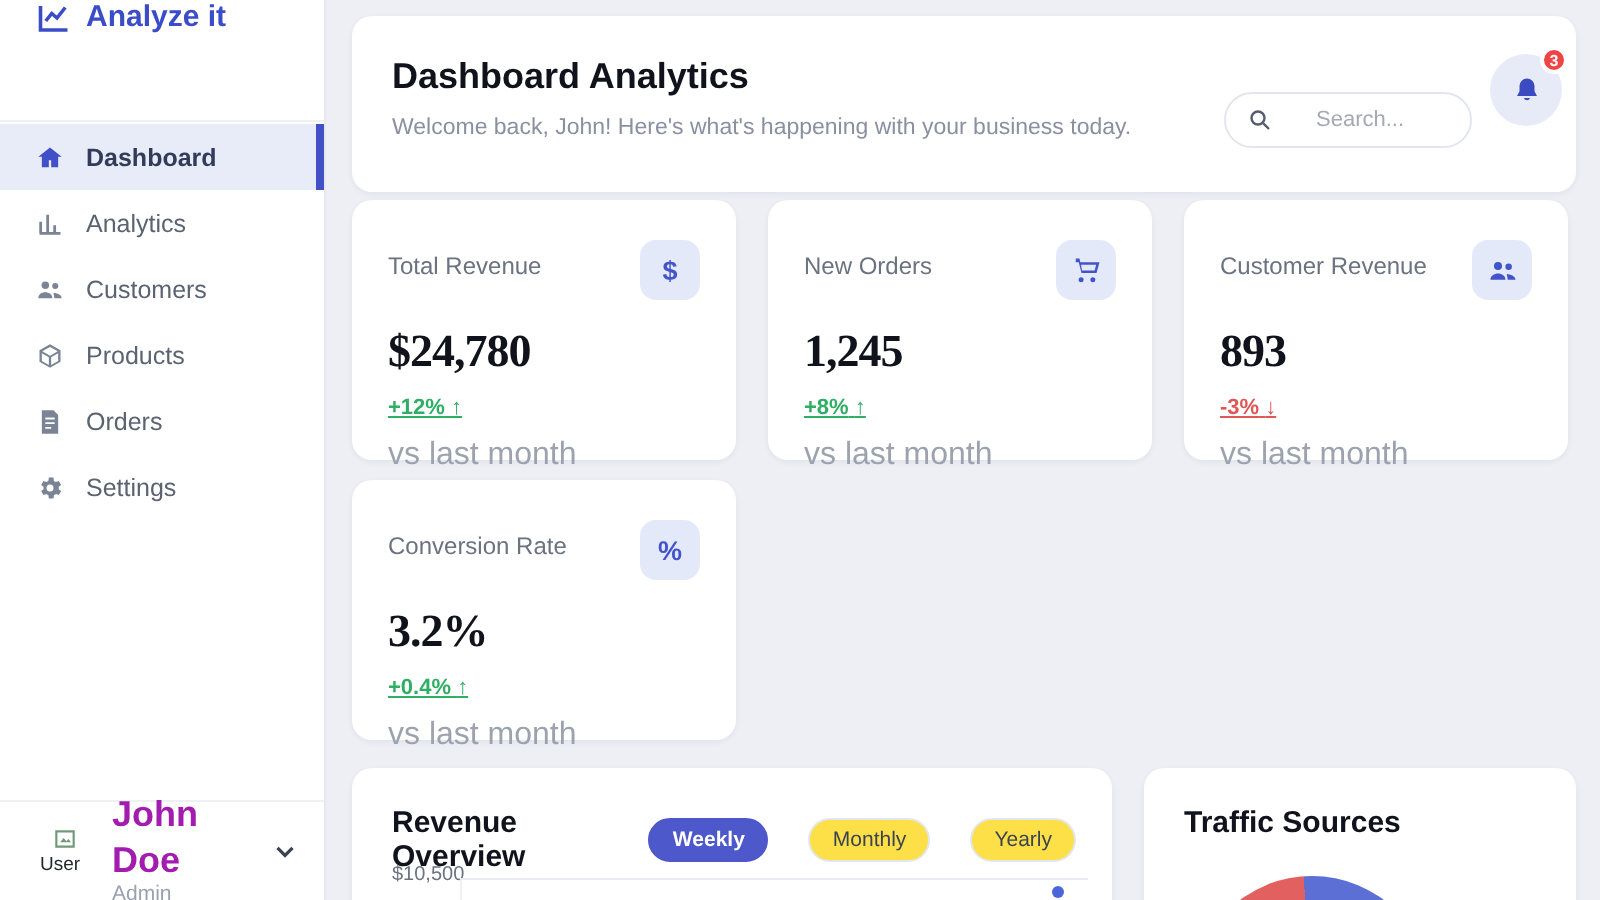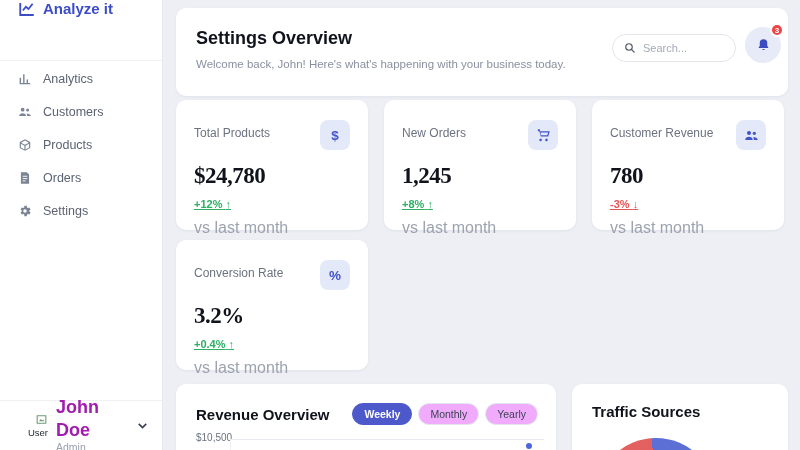--- a/index.html
+++ b/index.html
@@ -31,43 +31,43 @@
   .nav-item svg { width:14px; height:14px; color:#7a8494; }
   .nav-item.active { background:#e8ecf8; border-right-color:#4250c8; color:#323c5a; font-weight:bold; }
   .nav-item.active svg { color:#4250c8; }
 
   .user {
     margin-top:auto; border-top:1px solid #eef0f4; height:50px;
     display:flex; align-items:center; gap:8px; padding:0 12px; cursor:pointer;
   }
   .avatar {
     width:36px; min-width:36px; height:40px; display:flex; flex-direction:column;
-    align-items:flex-end; justify-content:center; color:#23292f;
+    align-items:center; justify-content:center; color:#23292f;
   }
   .avatar svg { width:13px; height:13px; color:#6f9a7a; margin-left:4px; }
   .avatar .alt { font-size:9.5px; margin-top:1px; }
   .user-meta { flex:1; line-height:1.25; }
   .user-name { font-size:18px; font-weight:bold; color:#a21caf; }
   .user-role { font-size:10.5px; color:#9aa1ae; }
   .user-chevron svg { width:15px; height:15px; color:#3a4150; }
 
   
   .card {
     position:absolute; background:#fff; border-radius:10px;
     box-shadow:0 1px 3px rgba(20,30,60,.06);
   }
 
   
   .header-card { left:176px; top:8px; width:612px; height:88px; padding:20px 20px; }
   .page-title { font-size:18px; font-weight:bold; color:#10131c; }
   .page-subtitle { font-size:11.5px; color:#8a90a0; margin-top:9px; }
   .search {
-    position:absolute; left:436px; top:26px; width:124px; height:28px;
+    position:absolute; left:436px; top:38px; width:124px; height:28px;
     border:1px solid #e3e6ee; border-radius:15px; background:#fff;
-    display:flex; align-items:center; gap:7px; padding:0 11px;
+    display:flex; align-items:center; gap:22px; padding:0 11px;
   }
   .search svg { width:12px; height:12px; color:#555c6a; }
   .search input {
     border:none; outline:none; width:100%; font-size:11px;
     font-family:inherit; color:#333; background:transparent;
   }
   .search input::placeholder { color:#a3a9b5; }
   .bell-btn {
     position:absolute; left:569px; top:19px; width:36px; height:36px;
     border-radius:50%; background:#e7ebf8; border:none; cursor:pointer;
@@ -96,24 +96,24 @@
   .stat-value { font-size:23px; font-weight:800; color:#10131c; margin-top:13px; letter-spacing:-.5px;font-family:Liberation Serif, serif; }
   .stat-trend { font-size:11px; margin-top:9px; font-weight:bold;text-decoration:underline; }
   .trend-up { color:#2eaf64; }
   .trend-down { color:#e05656; }
   .stat-note { font-size:16px; color:#9ca3af; margin-top:9px; }
 
   
   .revenue-card { left:176px; top:384px; width:380px; height:150px; }
   .rev-head { display:flex; justify-content:space-between; align-items:center; padding:19px 18px 0 20px; }
   .card-title { font-size:15px; font-weight:bold; color:#10131c; }
-  .pills { display:flex; gap:6px; }
+  .pills { display:flex; gap:20px; }
   .pill {
     font-size:10.5px; padding:4px 11px; border-radius:11px; cursor:pointer;
-    border:1px solid #e3e6ee; background:#f0abfc; color:#3c4352; font-family:inherit;
+    border:1px solid #e3e6ee; background:#fde047; color:#3c4352; font-family:inherit;
   }
   .pill.active { background:#4d58cb; border-color:#4d58cb; color:#fff; font-weight:bold; }
   .ytick { position:absolute; left:20px; top:48px; font-size:10px; color:#6b7280; }
   .plot { position:absolute; left:54px; right:12px; top:55px; height:120px;
           border-top:1px solid #e8eaf1; border-left:1px solid #f0f1f6; }
   .dot { position:absolute; left:350px; top:59px; width:6px; height:6px;
          border-radius:50%; background:#4c66d9; }
 
   
   .traffic-card { left:572px; top:384px; width:216px; height:150px; }
@@ -131,20 +131,28 @@
     <span>
       <svg viewBox="0 0 24 24" fill="none" stroke="currentColor" stroke-width="2.4">
           <path d="M3 4v16h18"></path>
           <path d="M6.5 14l4-5 3.5 3 5.5-7"></path>
         </svg>
     </span>
     <span>Analyze it</span>
   </div>
 
   <nav class="nav">
+    <div class="nav-item active">
+      <span>
+          <svg viewBox="0 0 24 24" fill="currentColor">
+            <path d="M12 3 2 11h3v9h6v-6h2v6h6v-9h3z"></path>
+          </svg>
+        </span>
+      <span>Dashboard</span>
+    </div>
     <div class="nav-item">
       <span>
           <svg viewBox="0 0 24 24" fill="none" stroke="currentColor" stroke-width="2.4">
             <path d="M4 20V10M10 20V4M16 20v-7M3 20h18"></path>
           </svg>
         </span>
       <span>Analytics</span>
     </div>
     <div class="nav-item">
       <span>
@@ -198,21 +206,21 @@
     </div>
     <span class="user-chevron">
         <svg viewBox="0 0 24 24" fill="none" stroke="currentColor" stroke-width="2.6">
           <path d="M6 9.5l6 6 6-6"></path>
         </svg>
       </span>
   </div>
 </aside>
 
 <header class="card header-card">
-  <h1 class="page-title">Settings Overview</h1>
+  <h1 class="page-title">Dashboard Analytics</h1>
   <p class="page-subtitle">Welcome back, John! Here's what's happening with your business today.</p>
 
   <div class="search">
     <span>
         <svg viewBox="0 0 24 24" fill="none" stroke="currentColor" stroke-width="2.4">
           <circle cx="10" cy="10" r="6.5"></circle>
           <path d="M15.3 15.3 21 21"></path>
         </svg>
       </span>
     <input type="text" placeholder="Search..." style="">
@@ -223,21 +231,21 @@
         <svg viewBox="0 0 24 24" fill="currentColor">
           <path d="M12 2a6 6 0 0 0-6 6v4.2L4 16h16l-2-3.8V8a6 6 0 0 0-6-6zM9.6 17.5a2.5 2.5 0 0 0 4.8 0z"></path>
         </svg>
       </span>
     <span class="badge">3</span>
   </button>
 </header>
 
 <section class="card stat stat-1">
   <div class="stat-top">
-    <span class="stat-label">Total Products</span>
+    <span class="stat-label">Total Revenue</span>
     <span class="icon-tile">$</span>
   </div>
   <div class="stat-value">$24,780</div>
   <div class="stat-trend trend-up">
     <span>+12%</span>
     <span>↑</span>
   </div>
   <div class="stat-note">vs last month</div>
 </section>
 
@@ -262,21 +270,21 @@
   <div class="stat-top">
     <span class="stat-label">Customer Revenue</span>
     <span class="icon-tile">
         <svg viewBox="0 0 24 24" fill="currentColor">
           <circle cx="8" cy="8" r="3.2"></circle>
           <circle cx="16.5" cy="8.5" r="2.6"></circle>
           <path d="M2 19c0-3.2 3-5 6-5s6 1.8 6 5zM15 14.4c2.8.3 7 1.6 7 4.6h-6.2"></path>
         </svg>
       </span>
   </div>
-  <div class="stat-value">780</div>
+  <div class="stat-value">893</div>
   <div class="stat-trend trend-down">
     <span>-3%</span>
     <span>↓</span>
   </div>
   <div class="stat-note">vs last month</div>
 </section>
 
 <section class="card stat stat-4">
   <div class="stat-top">
     <span class="stat-label">Conversion Rate</span>

